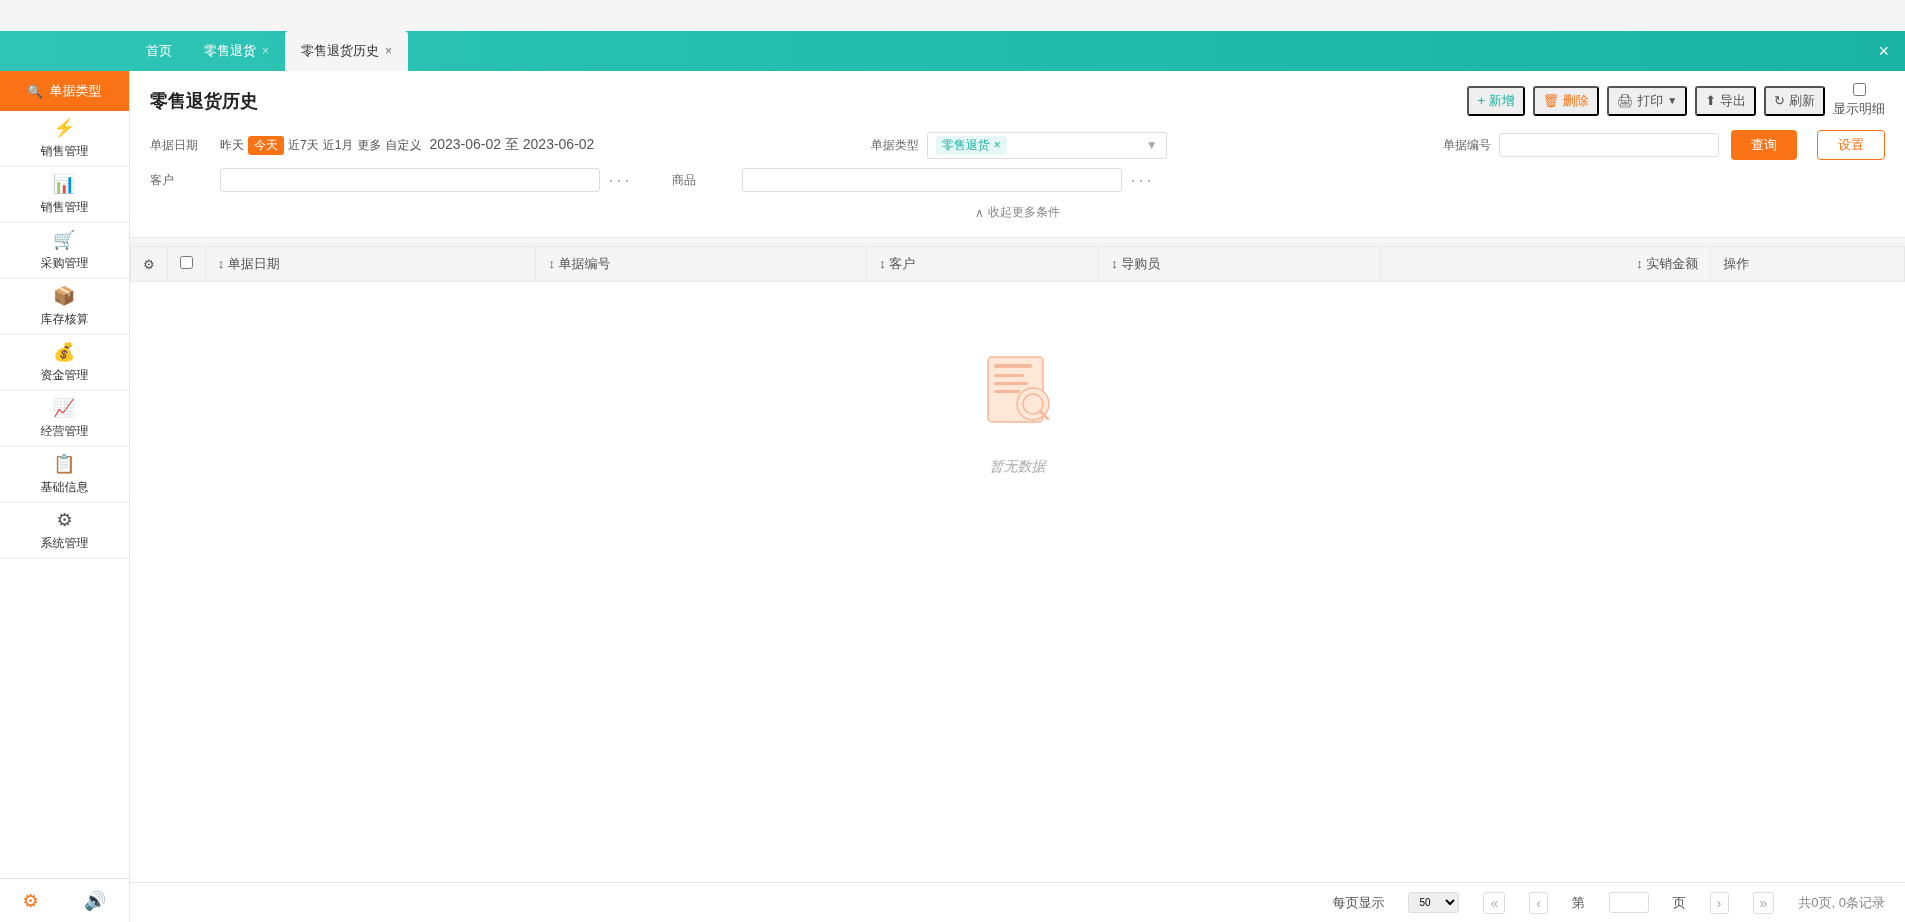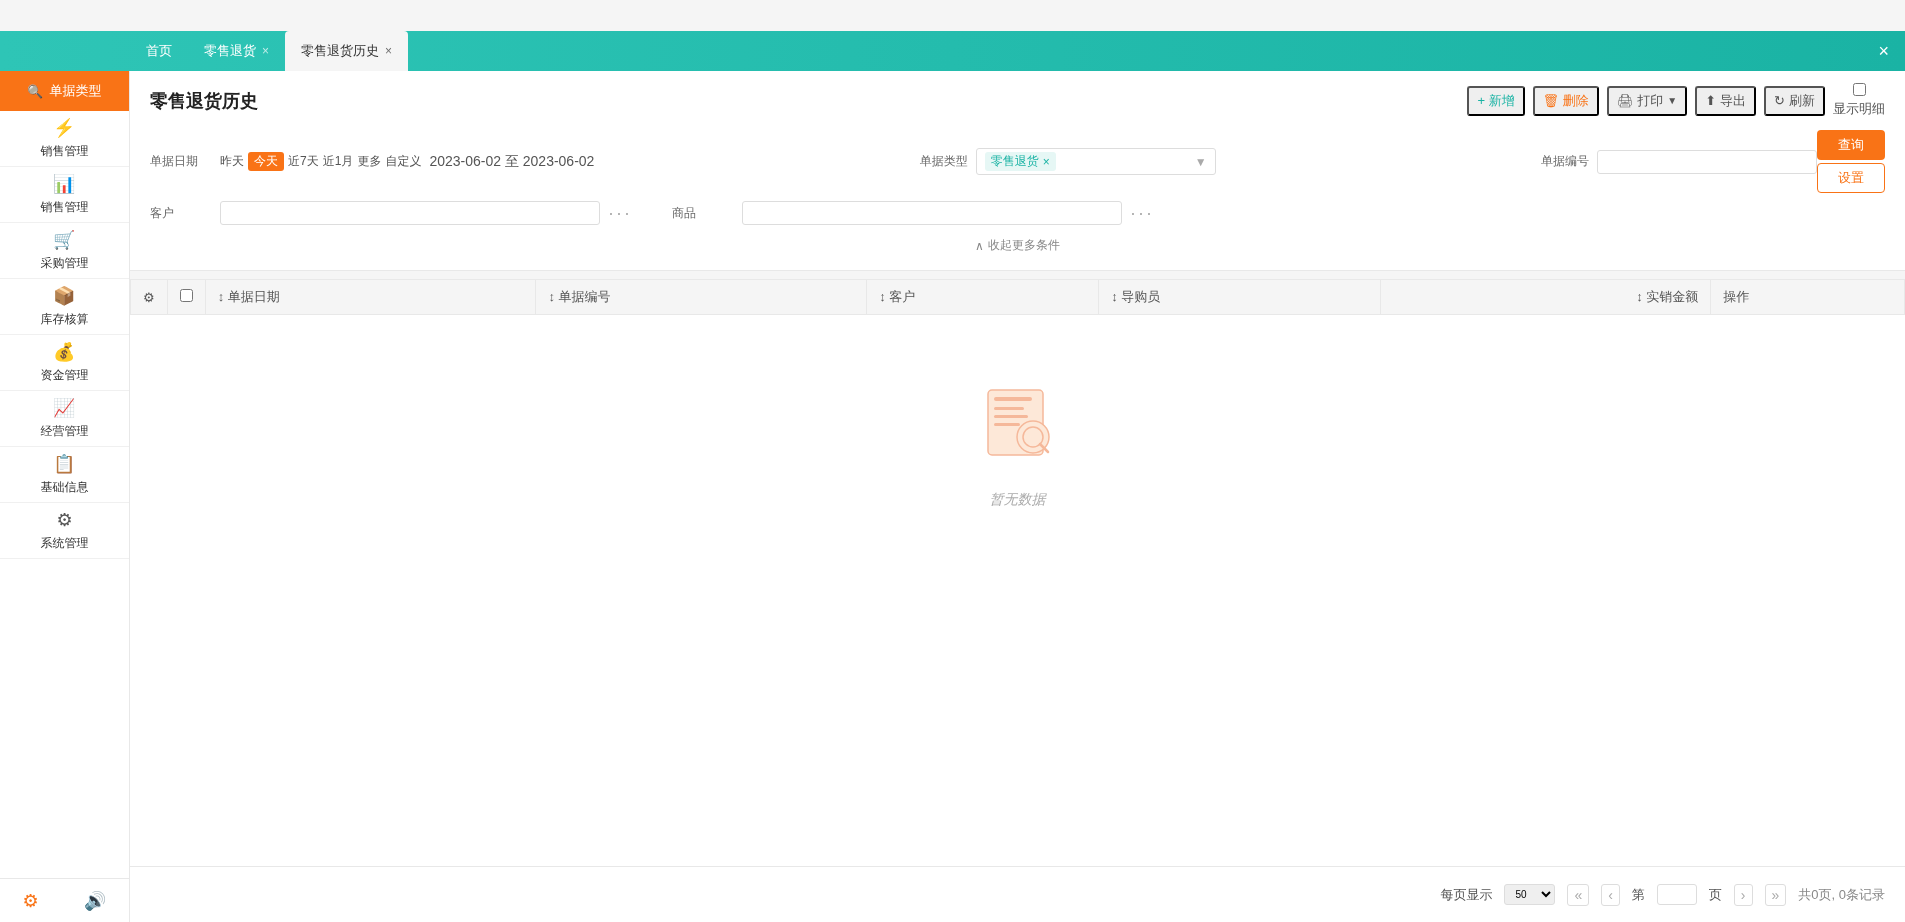--- a/index.html
+++ b/index.html
@@ -312,28 +312,28 @@
       margin-bottom: 16px;
     }
     .empty-text {
       font-size: 14px;
       color: #aaa;
       font-style: italic;
     }
 
     
     .pagination-bar {
-      height: 56px;
+      height: 40px;
       background: #fff;
       border-top: 1px solid #e8e8e8;
       display: flex;
       align-items: center;
       justify-content: flex-end;
       padding: 0 20px;
-      gap: 12px;
+      gap: 24px;
       font-size: 13px;
       color: #555;
       flex-shrink: 0;
     }
     .page-size-select {
       border: 1px solid #ddd;
       border-radius: 3px;
       padding: 3px 6px;
       font-size: 10px;
     }
@@ -473,21 +473,21 @@
               </span>
             </span>
             <span style="color:#aaa;font-size:12px;">▼</span>
           </div>
 
           <span style="flex:1"></span>
 
           <span class="filter-label" style="text-align:right; padding-right:8px;">单据编号</span>
           <input class="filter-input" style="max-width: 220px;" type="text">
 
-          <div style="display:flex;flex-direction:column;gap:3px;">
+          <div style="display:flex;gap:20px;margin-left:12px;">
             <button class="query-btn">查询</button>
             <button class="setting-btn">设置</button>
           </div>
         </div>
 
         <div class="filter-row">
           <span class="filter-label">客户</span>
           <input class="filter-input" type="text" style="max-width: 380px;">
           <span class="filter-dots">···</span>
 

